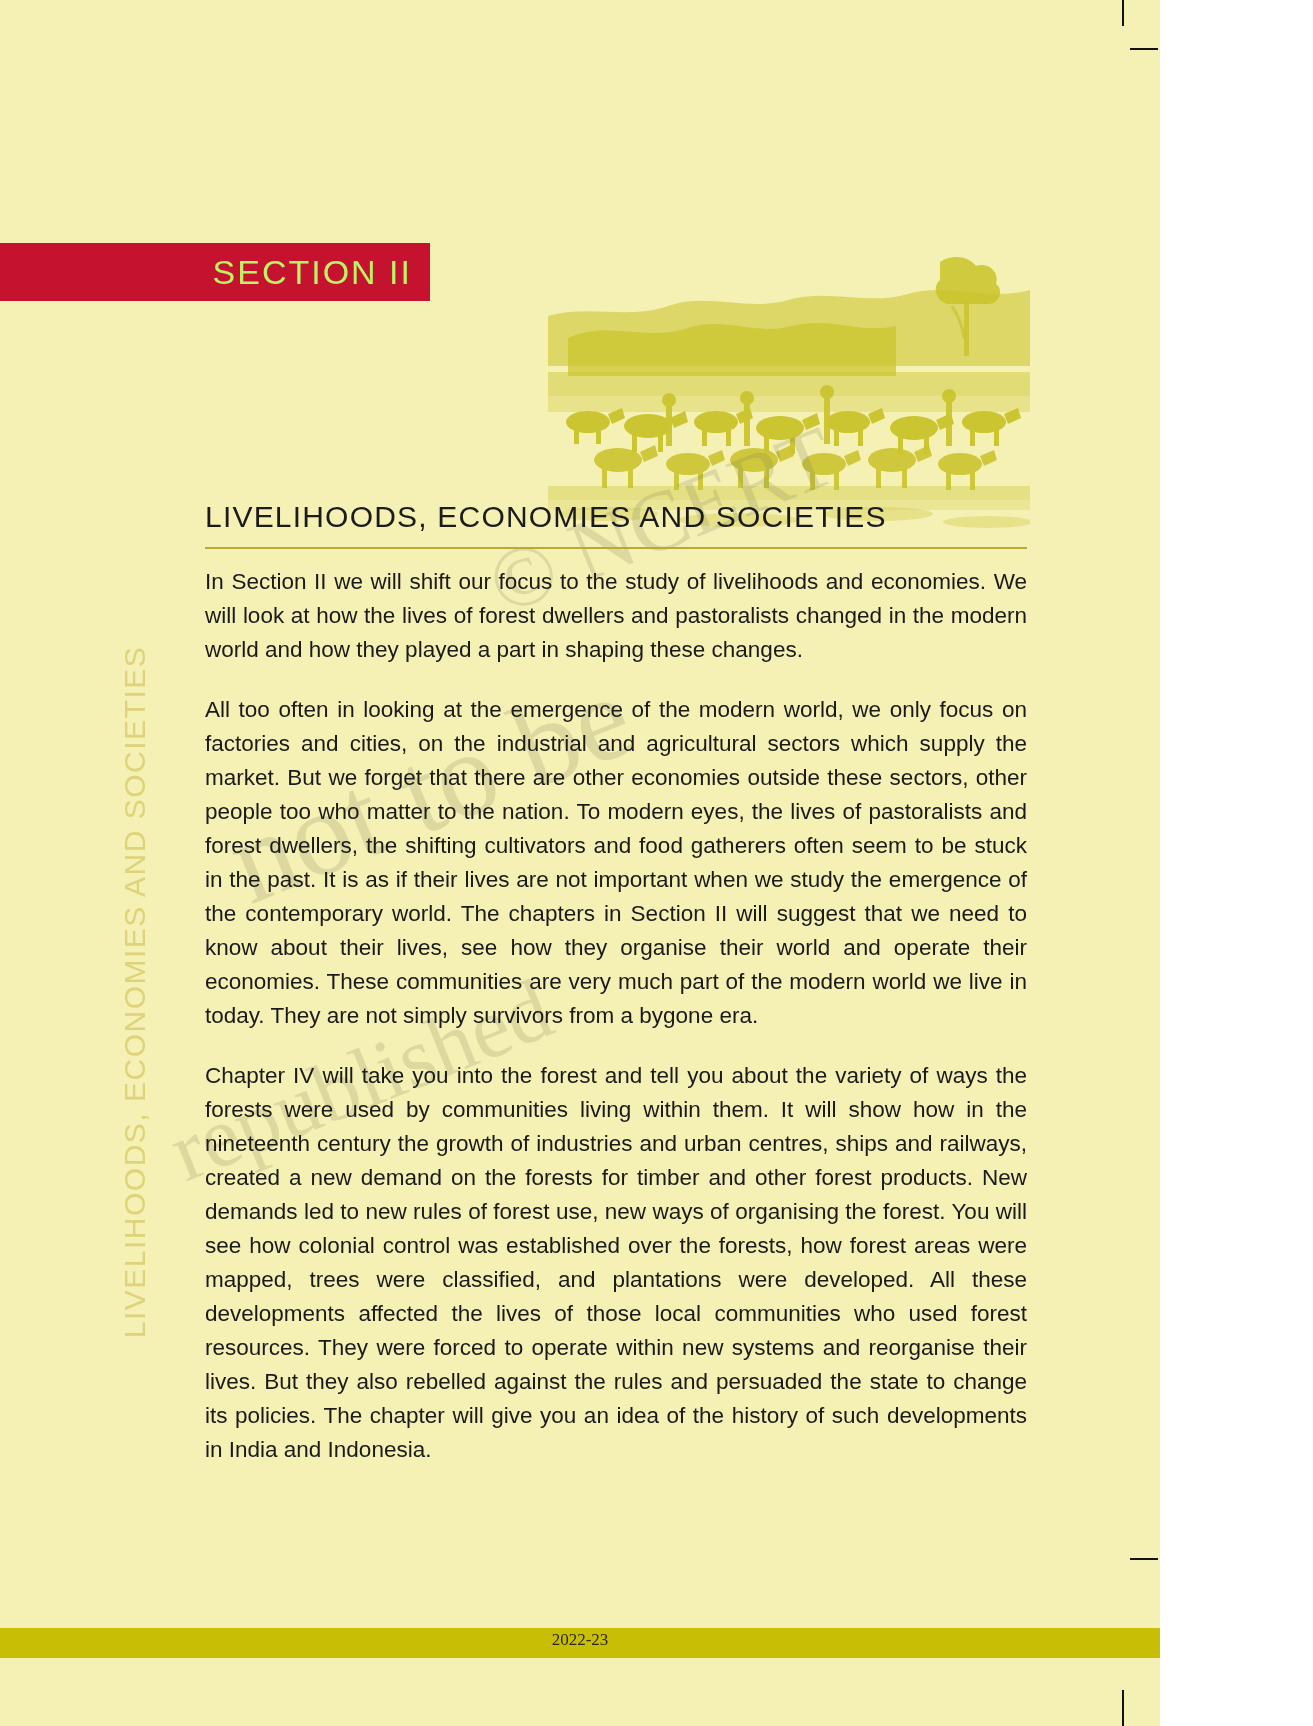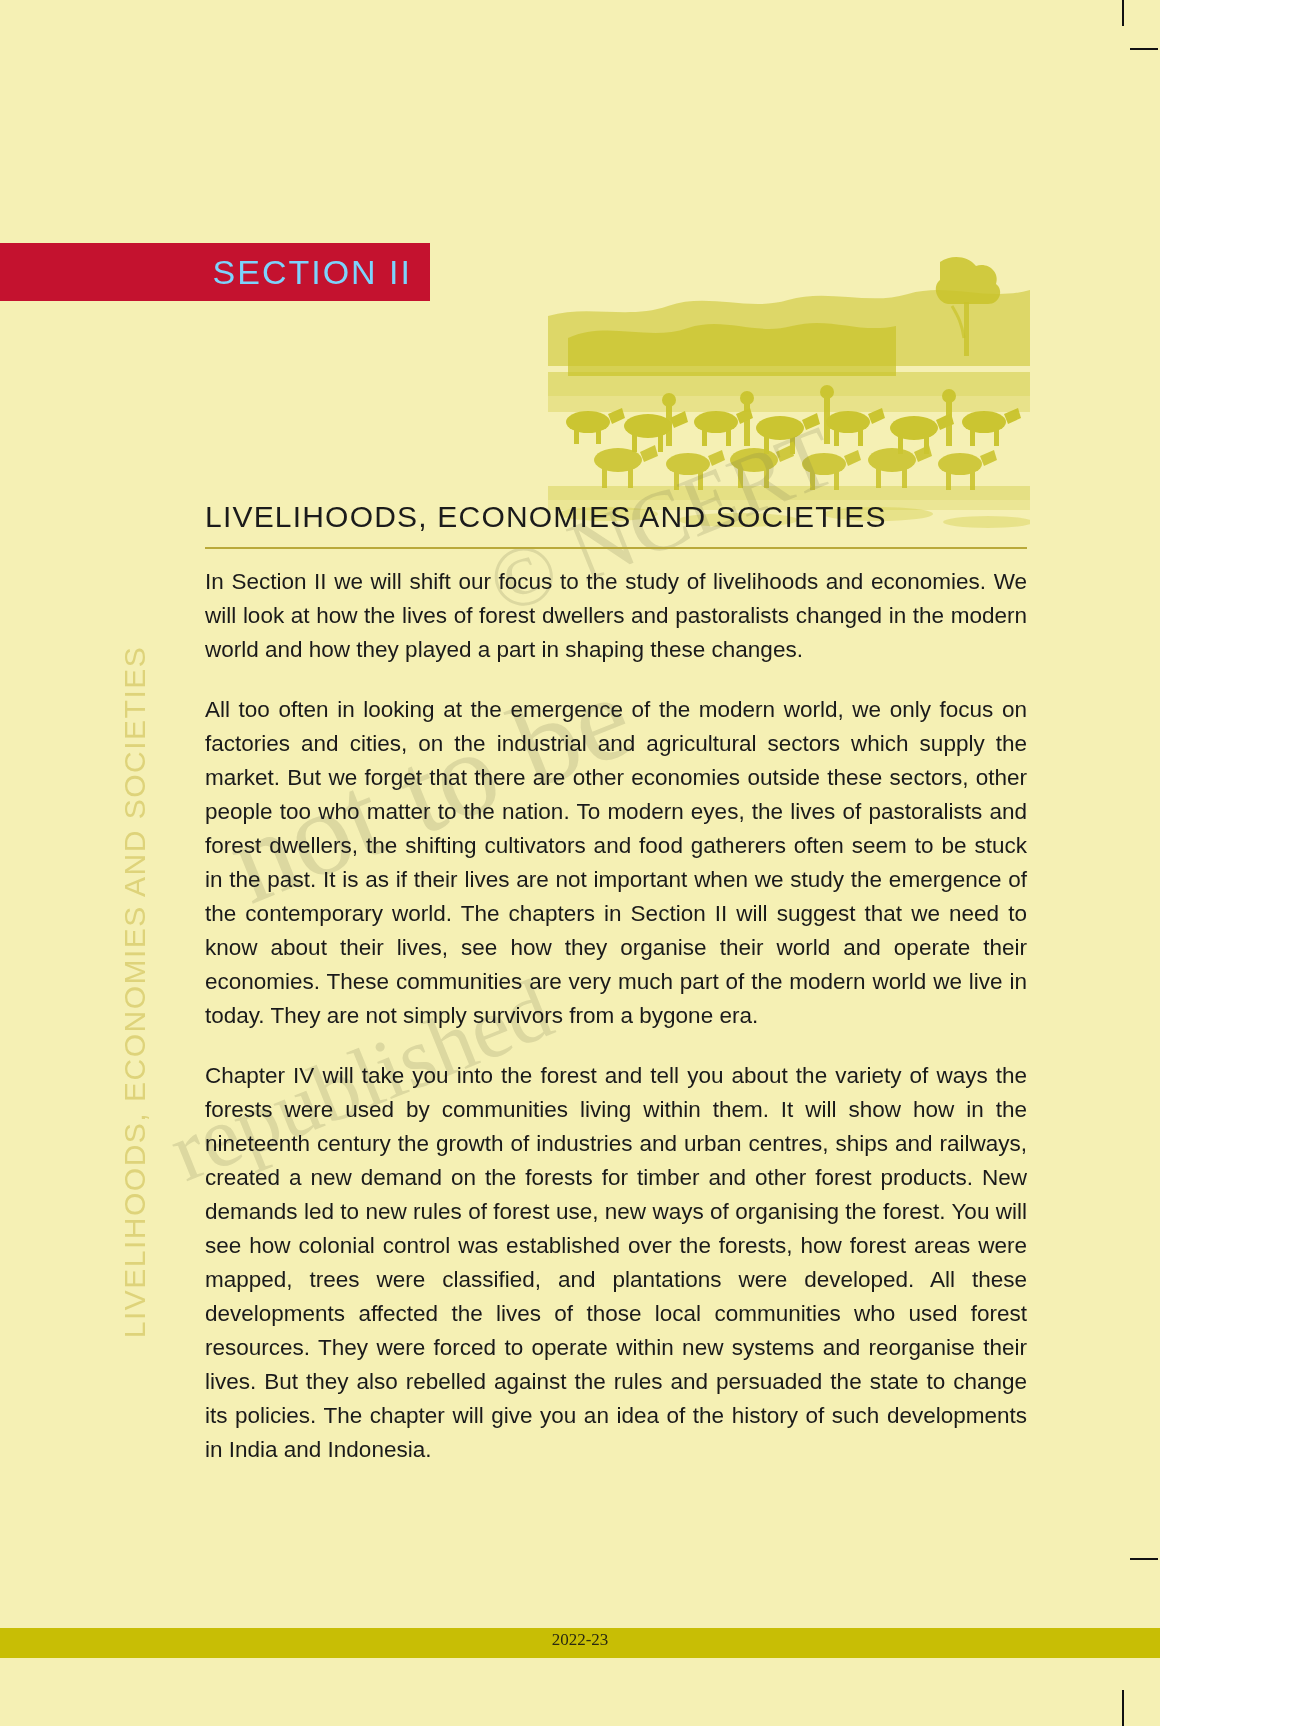--- a/index.html
+++ b/index.html
@@ -41,21 +41,21 @@
     width: 430px;
     height: 58px;
     background: #c4122f;
     box-sizing: border-box;
   }
   .section-banner-label {
     position: absolute;
     right: 18px;
     top: 50%;
     transform: translateY(-50%);
-    color: #7dd3fc;
+    color: #bef264;
     font-family: "Liberation Sans", sans-serif;
     font-size: 34px;
     letter-spacing: 2px;
     font-weight: 400;
   }
 
   
   .photo {
     position: absolute;
     left: 548px;

